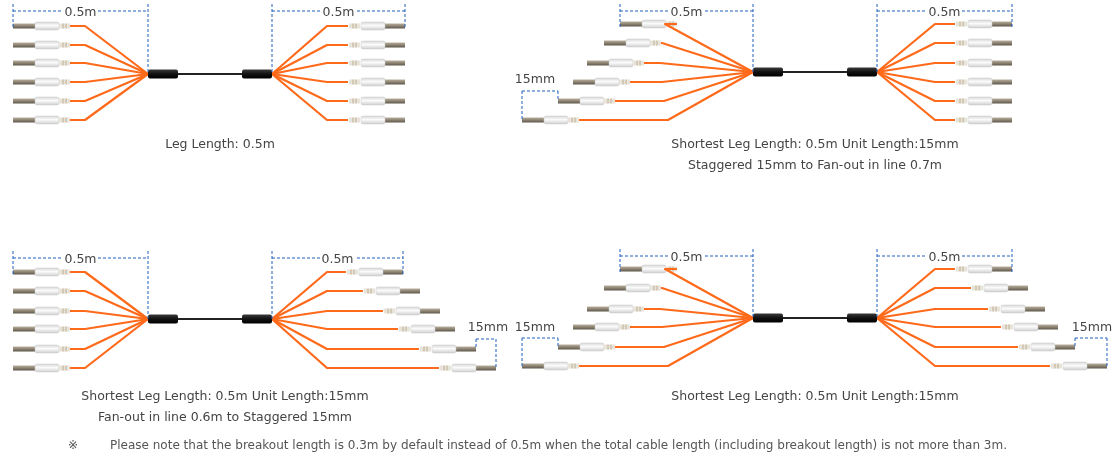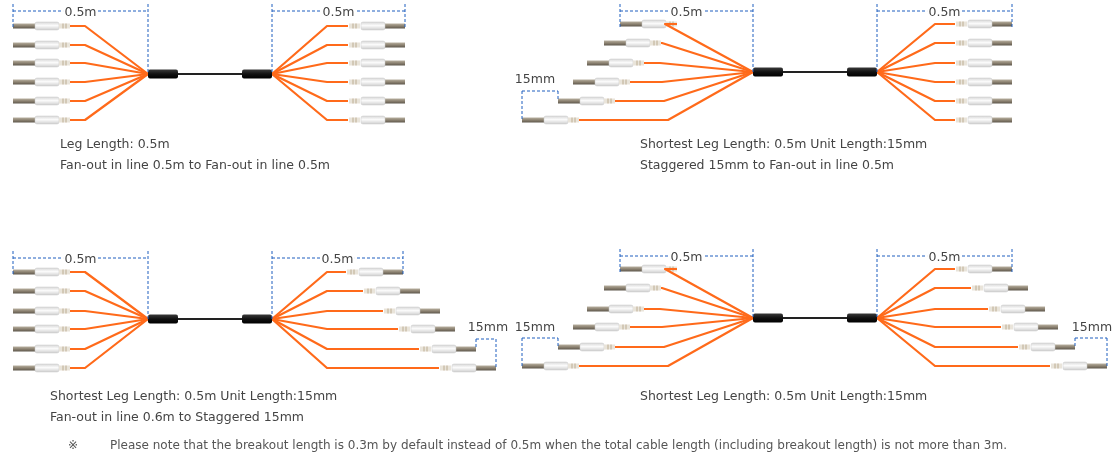--- a/index.html
+++ b/index.html
@@ -1,18 +1,18 @@
 <!DOCTYPE html>
 <html><head>
 <meta charset="utf-8">
 <style>
   html,body{margin:0;padding:0;background:#ffffff;}
   body{width:1120px;height:475px;position:relative;overflow:hidden;font-family:"DejaVu Sans","Liberation Sans",sans-serif;}
   svg{position:absolute;left:0;top:0;}
-  .cap{position:absolute;font-size:12.5px;color:#444;line-height:21px;white-space:nowrap;}
+  .cap{position:absolute;text-align:center;font-size:12.5px;color:#444;line-height:21px;white-space:nowrap;}
   .note{position:absolute;left:68px;top:438px;font-size:12px;color:#555;white-space:nowrap;}
   .note .mark{display:inline-block;width:42px;}
   .dim{font-size:12.5px;fill:#444;font-family:"DejaVu Sans","Liberation Sans",sans-serif;}
 </style>
 </head>
 <body>
 
 <svg id="diagram" width="1120" height="475" viewBox="0 0 1120 475" xmlns="http://www.w3.org/2000/svg">
   <defs>
     <linearGradient id="bootGrad" x1="0" y1="0" x2="0" y2="1">
@@ -482,25 +482,24 @@
       <text x="535" y="331" class="dim" text-anchor="middle">15mm</text>
       <line x1="1075" y1="338" x2="1075" y2="347" stroke="#1f5fbf" stroke-width="1" stroke-dasharray="3,2"></line>
       <line x1="1107" y1="338" x2="1107" y2="366" stroke="#1f5fbf" stroke-width="1" stroke-dasharray="3,2"></line>
       <line x1="1075" y1="338" x2="1107" y2="338" stroke="#1f5fbf" stroke-width="1" stroke-dasharray="3,2"></line>
       <text x="1092" y="331" class="dim" text-anchor="middle">15mm</text>
     </g>
 </svg>
 
 <div class="cap" style="left:60px;top:133px;width:320px;">
   <div>Leg Length: 0.5m</div>
-  <div>Fan-out in line 0.5m to Fan-out in line 0.5m</div>
 </div>
 <div class="cap" style="left:640px;top:133px;width:350px;">
   <div>Shortest Leg Length: 0.5m  Unit Length:15mm</div>
-  <div>Staggered 15mm to Fan-out in line 0.5m</div>
+  <div>Staggered 15mm to Fan-out in line 0.7m</div>
 </div>
 <div class="cap" style="left:50px;top:385px;width:350px;">
   <div>Shortest Leg Length: 0.5m  Unit Length:15mm</div>
   <div>Fan-out in line 0.6m to Staggered 15mm</div>
 </div>
 <div class="cap" style="left:640px;top:385px;width:350px;">
   <div>Shortest Leg Length: 0.5m  Unit Length:15mm</div>
 </div>
 
 <div class="note">

